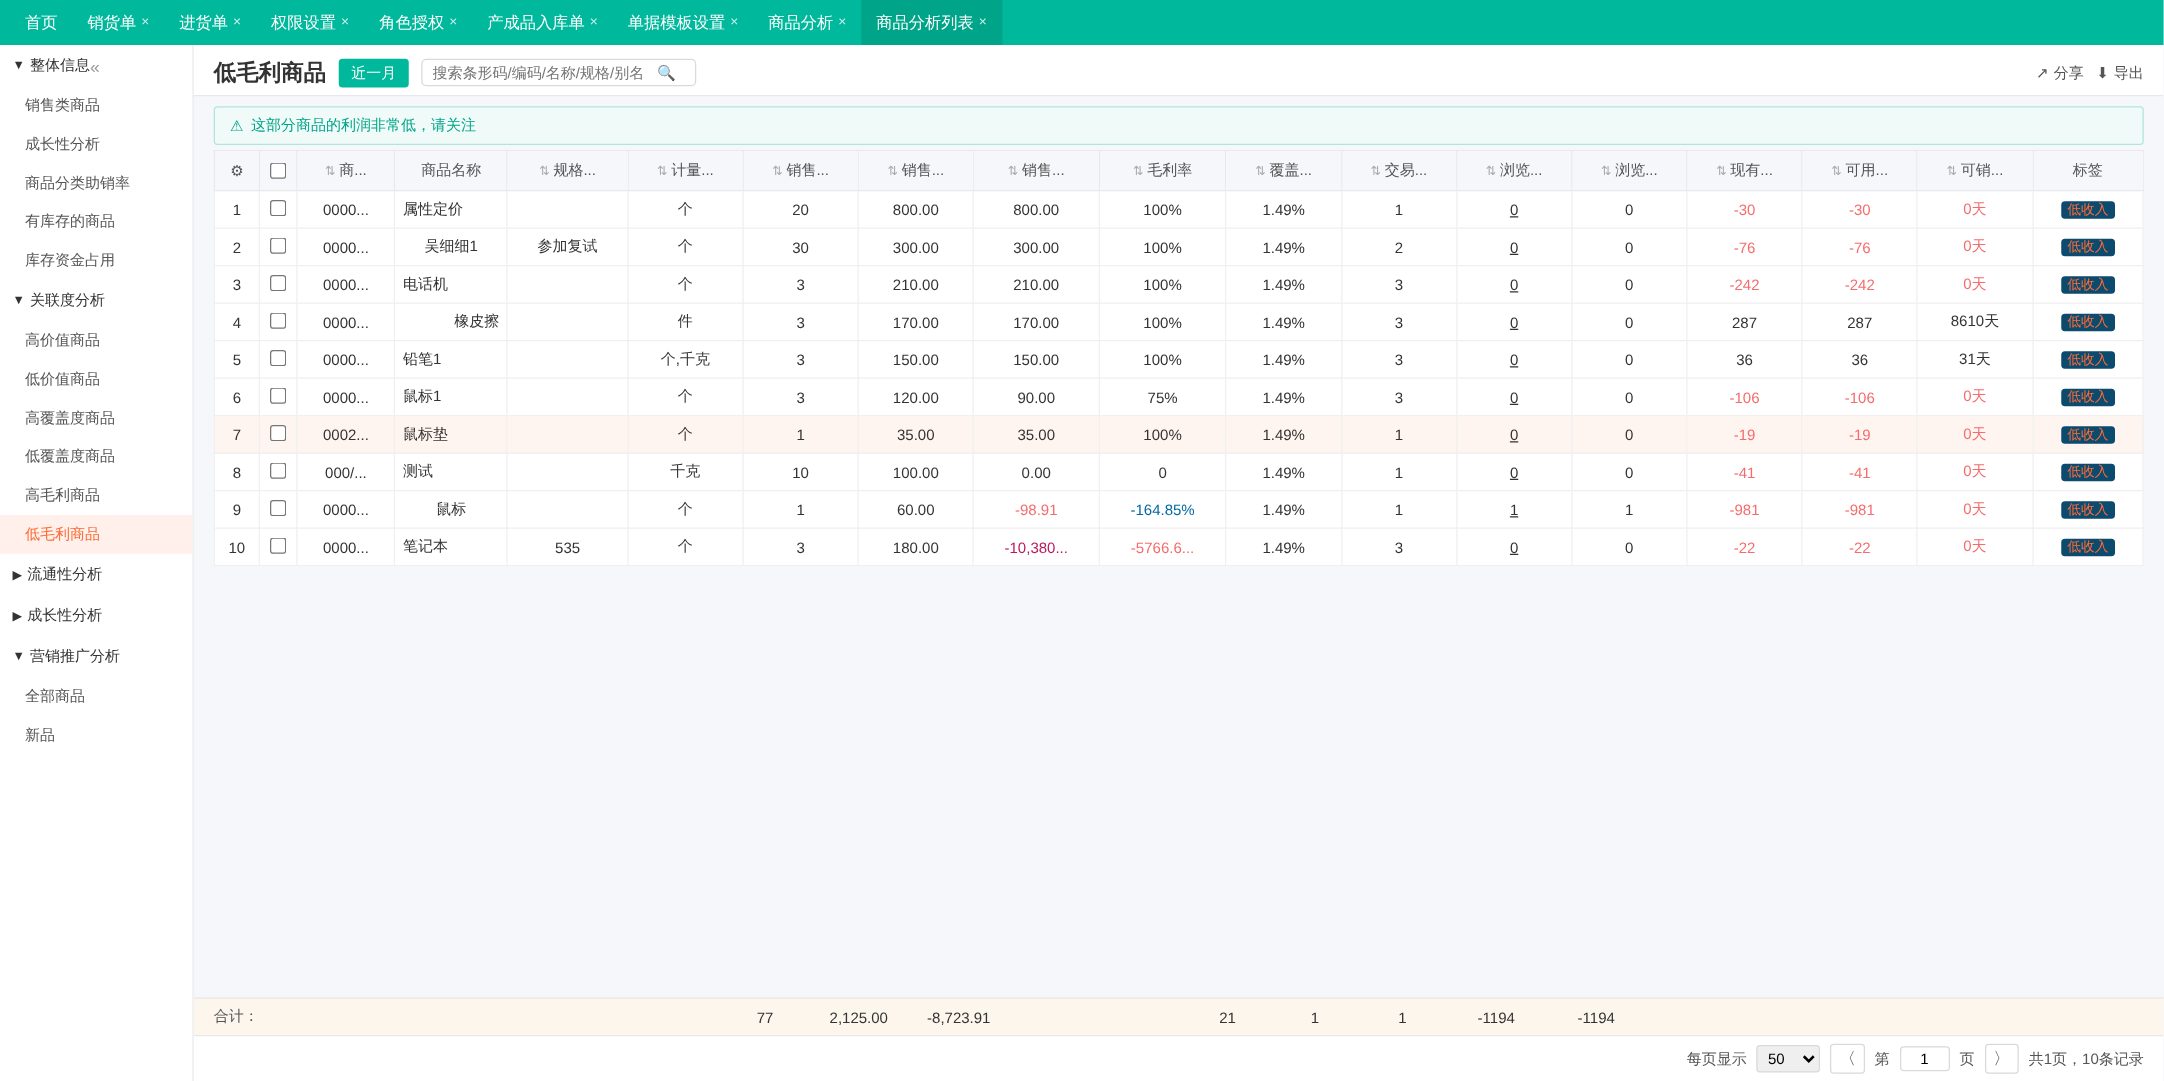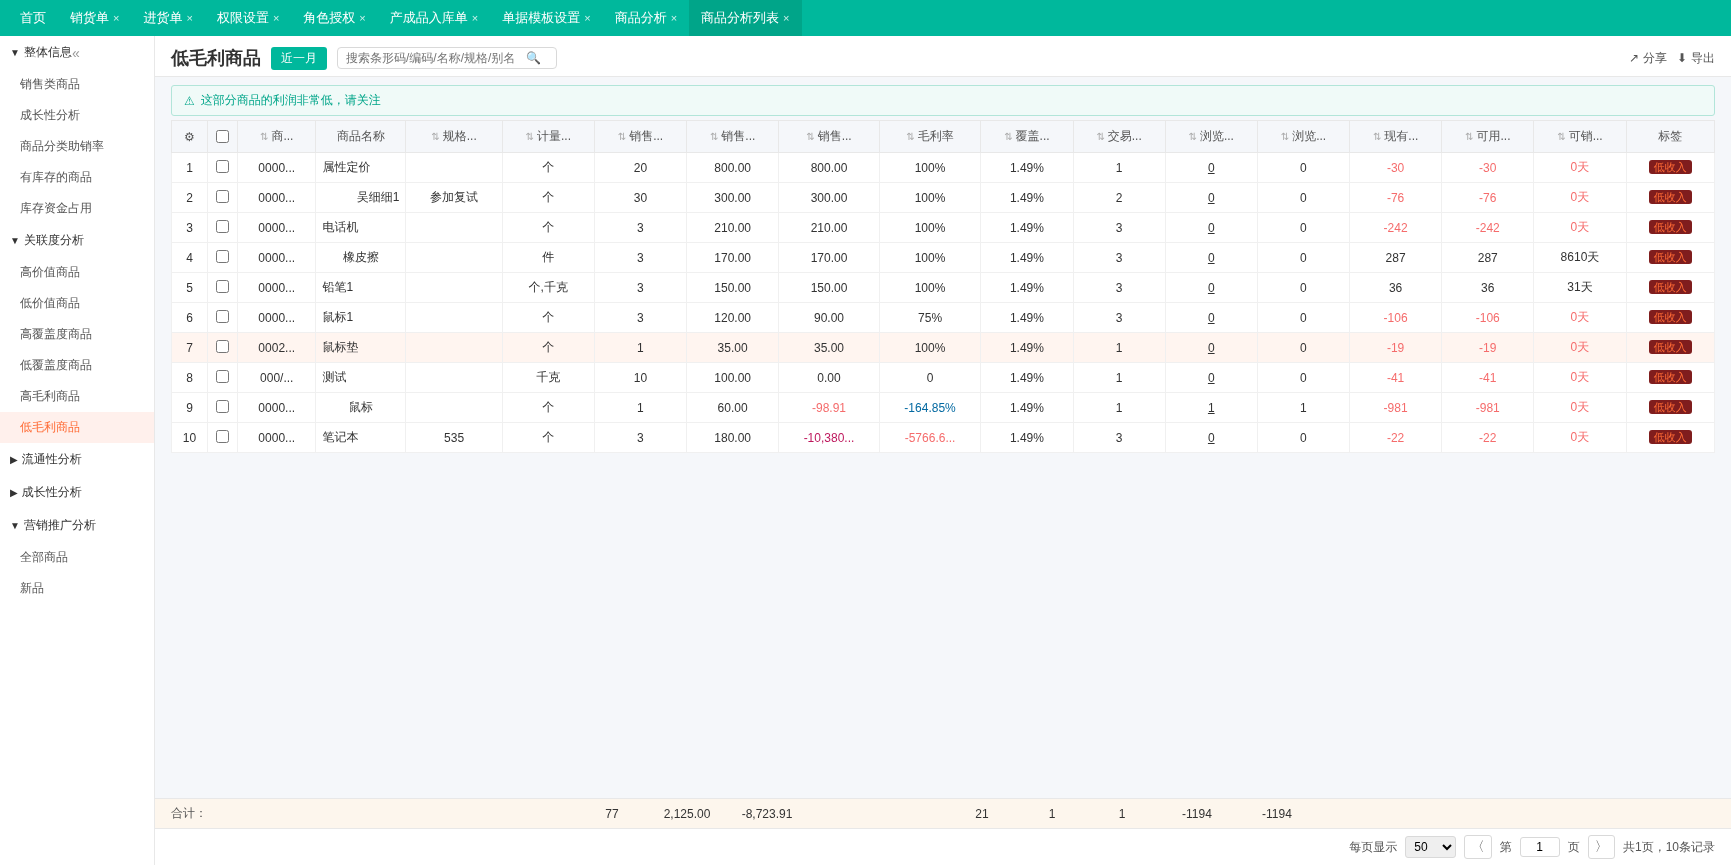--- a/index.html
+++ b/index.html
@@ -39,21 +39,21 @@
     
     .notice-bar { background: #f0faf8; border: 1px solid #b2e5d9; margin: 8px 16px 4px; padding: 6px 12px; border-radius: 3px; color: #00a589; font-size: 12px; display: flex; align-items: center; gap: 6px; }
 
     
     .table-area { flex: 1; overflow: auto; padding: 0 16px; }
     table { width: 100%; border-collapse: collapse; background: #fff; font-size: 12px; }
     thead th { background: #f5f7fa; border: 1px solid #e8e8e8; padding: 7px 6px; text-align: center; color: #555; white-space: nowrap; font-weight: normal; position: sticky; top: 0; z-index: 10; }
     thead th .col-header { display: flex; align-items: center; justify-content: center; gap: 3px; }
     tbody td { border: 1px solid #f0f0f0; padding: 6px 6px; text-align: center; color: #333; white-space: nowrap; }
     tbody tr.highlighted { background: #fff5f0; }
-    .tag-low-income-bg { background: #7f1d1d; color: #ff6b35; border-radius: 3px; padding: 1px 5px; font-size: 11px; margin-top: 23px; }
+    .tag-low-income-bg { background: #0c4a6e; color: #ff6b35; border-radius: 3px; padding: 1px 5px; font-size: 11px; margin-top: 23px; }
     .underline-link { text-decoration: underline; cursor: pointer; color: #333; }
     .sort-icon { color: #aaa; font-size: 10px; }
     .checkbox-col { width: 30px; }
 
     
     .footer-totals { background: #fdf6ed; border-top: 1px solid #e8e8e8; padding: 6px 16px; display: flex; align-items: center; }
     .footer-totals .label { width: 60px; color: #555; font-size: 12px; }
     .footer-totals .cells { flex: 1; display: flex; }
     .footer-cell { text-align: center; font-size: 12px; color: #333; }
 
@@ -310,21 +310,21 @@
     <td>0</td>
     <td style="color:#f56c6c">-30</td>
     <td style="color:#f56c6c">-30</td>
     <td style="color:#f56c6c">0天</td>
     <td><span class="tag-low-income-bg">低收入</span></td>
   </tr>
             <tr>
     <td>2</td>
     <td class="checkbox-col"><input type="checkbox" style=""></td>
     <td>0000...</td>
-    <td style="text-align:right">吴细细1</td>
+    <td style="text-align:center">吴细细1</td>
     <td>参加复试</td>
     <td>个</td>
     <td>30</td>
     <td>300.00</td>
     <td style="">300.00</td>
     <td style="">100%</td>
     <td>1.49%</td>
     <td>2</td>
     <td class="underline-link">0</td>
     <td>0</td>
@@ -350,21 +350,21 @@
     <td>0</td>
     <td style="color:#f56c6c">-242</td>
     <td style="color:#f56c6c">-242</td>
     <td style="color:#f56c6c">0天</td>
     <td><span class="tag-low-income-bg">低收入</span></td>
   </tr>
             <tr>
     <td>4</td>
     <td class="checkbox-col"><input type="checkbox" style=""></td>
     <td>0000...</td>
-    <td style="text-align:center">橡皮擦</td>
+    <td style="text-align:right">橡皮擦</td>
     <td></td>
     <td>件</td>
     <td>3</td>
     <td>170.00</td>
     <td style="">170.00</td>
     <td style="">100%</td>
     <td>1.49%</td>
     <td>3</td>
     <td class="underline-link">0</td>
     <td>0</td>

